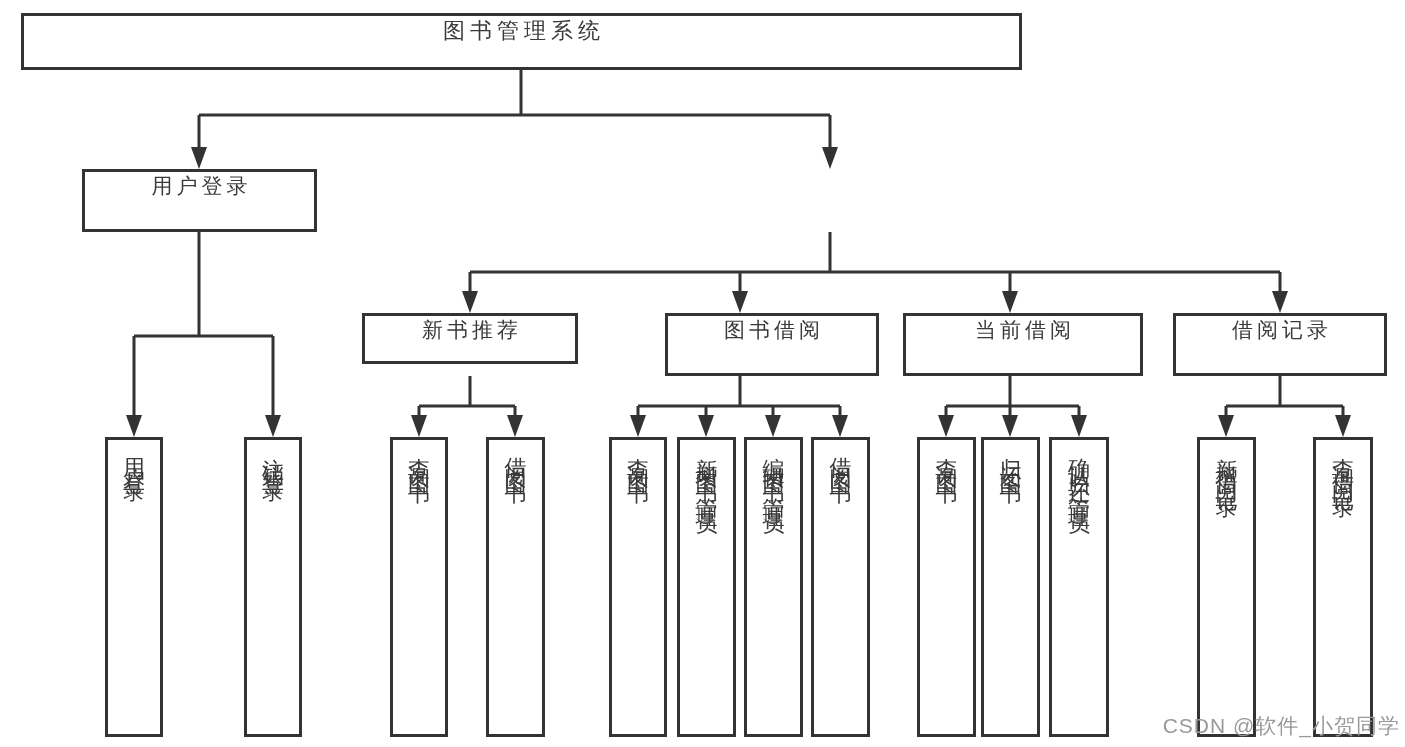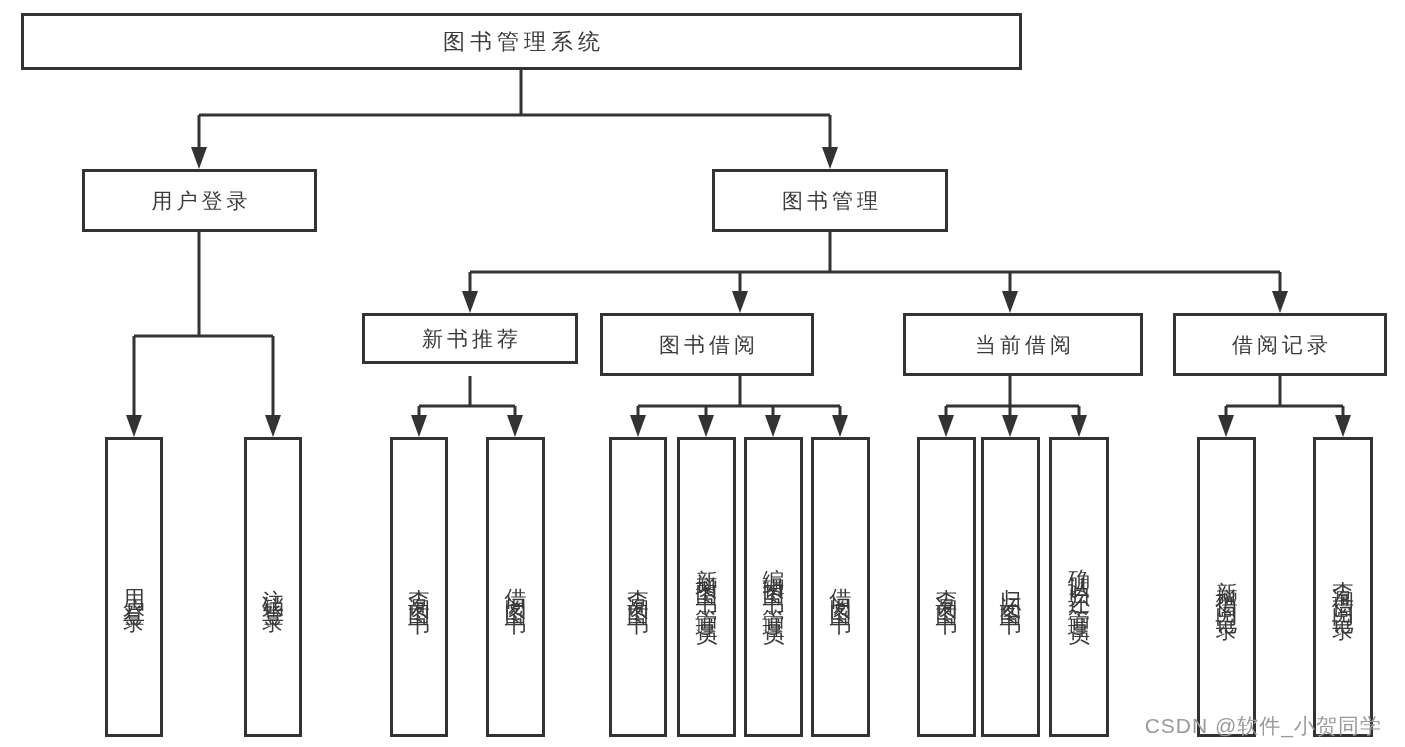--- a/index.html
+++ b/index.html
@@ -18,21 +18,21 @@
   }
   .wires{position:absolute;left:0;top:0;}
   .wires path{stroke:var(--line);stroke-width:3;fill:none;}
   .wires polygon{fill:var(--line);stroke:none;}
   .box{
     position:absolute;
     box-sizing:border-box;
     border:3px solid var(--line);
     background:var(--background);
     display:flex;
-    align-items:center;
+    align-items:flex-start;
     justify-content:center;
     color:var(--text);
   }
   .hbox .lbl{
     font-size:21px;
     letter-spacing:4px;
     text-indent:4px;
     white-space:nowrap;
   }
   .root .lbl{font-size:22px;letter-spacing:5px;text-indent:5px;}
@@ -40,21 +40,21 @@
     writing-mode:vertical-rl;
     text-orientation:mixed;
     font-size:22px;
     letter-spacing:8px;
     line-height:1;
     white-space:nowrap;
   }
   .watermark{
     position:absolute;
     top:712px;
-    right:23px;
+    right:5px;
     font-size:21px;
     color:var(--watermark);
     letter-spacing:1px;
     white-space:nowrap;
   }
 </style>
 </head>
 <body>
 
 <div class="canvas">
@@ -95,28 +95,25 @@
     <polygon points="1335,415 1351,415 1343,437"></polygon>
   </svg>
 
   <div class="box hbox root" style="left:21px;top:13px;width:1001px;height:57px">
     <span class="lbl">图书管理系统</span>
   </div>
 
   <div class="box hbox" style="left:82px;top:169px;width:235px;height:63px">
     <span class="lbl">用户登录</span>
   </div>
-  <div class="box hbox" style="left:712px;top:169px;width:236px;height:63px">
-    <span class="lbl">图书管理</span>
-  </div>
 
   <div class="box hbox" style="left:362px;top:313px;width:216px;height:51px">
     <span class="lbl">新书推荐</span>
   </div>
-  <div class="box hbox" style="left:600px;top:313px;width:214px;height:63px">
+  <div class="box hbox" style="left:665px;top:313px;width:214px;height:63px">
     <span class="lbl">图书借阅</span>
   </div>
   <div class="box hbox" style="left:903px;top:313px;width:240px;height:63px">
     <span class="lbl">当前借阅</span>
   </div>
   <div class="box hbox" style="left:1173px;top:313px;width:214px;height:63px">
     <span class="lbl">借阅记录</span>
   </div>
 
   <div class="box vbox" style="left:105px;top:437px;width:58px;height:300px">

